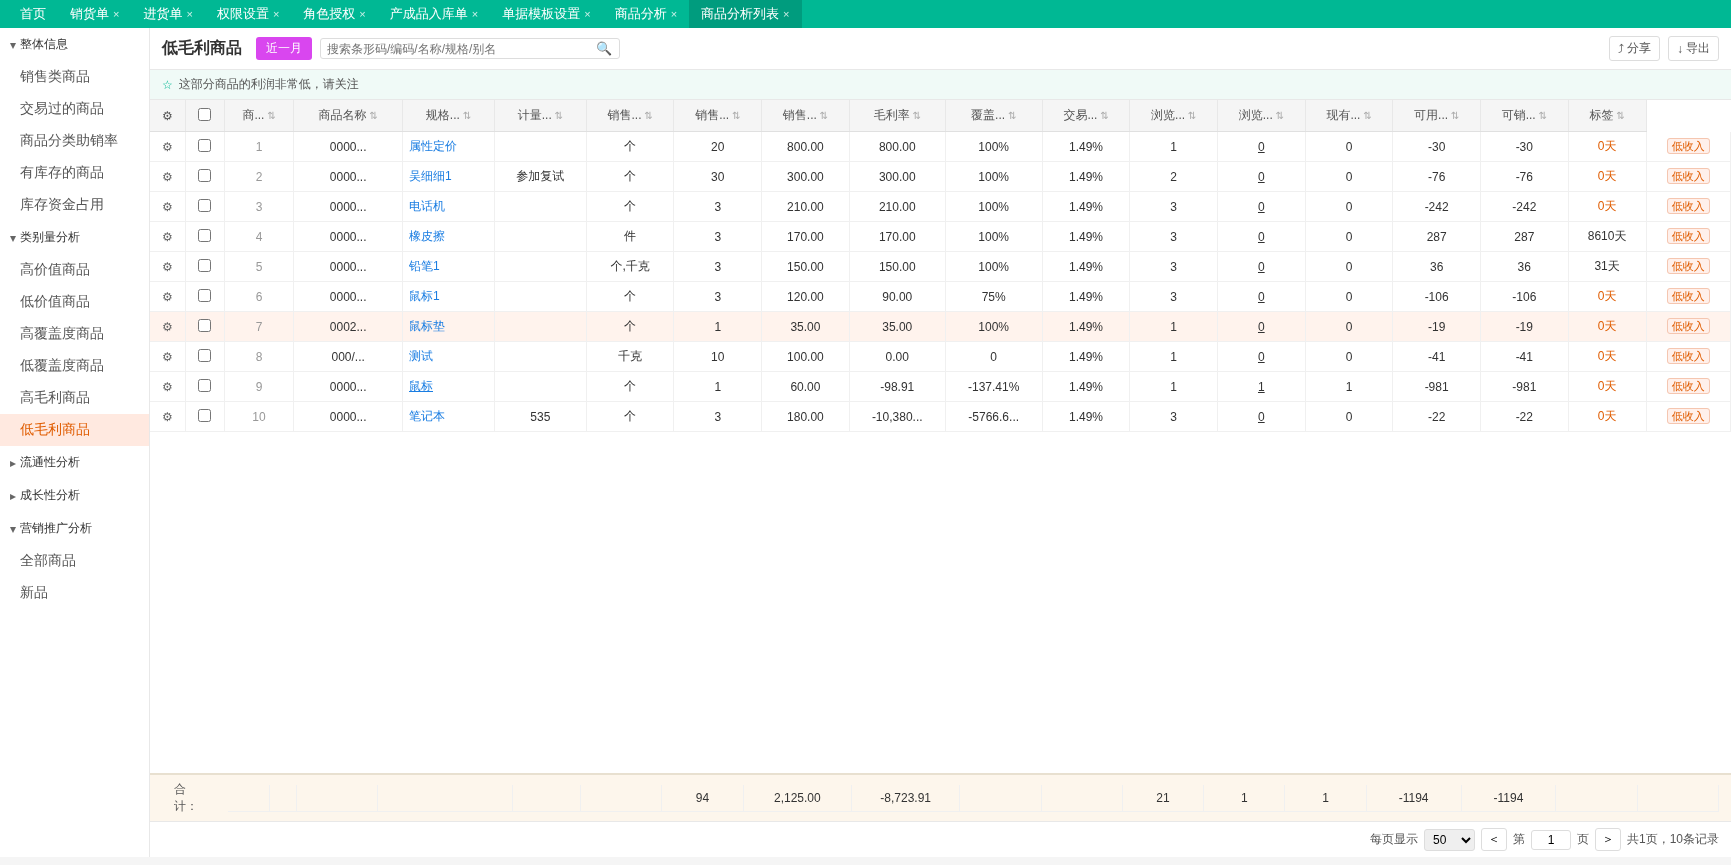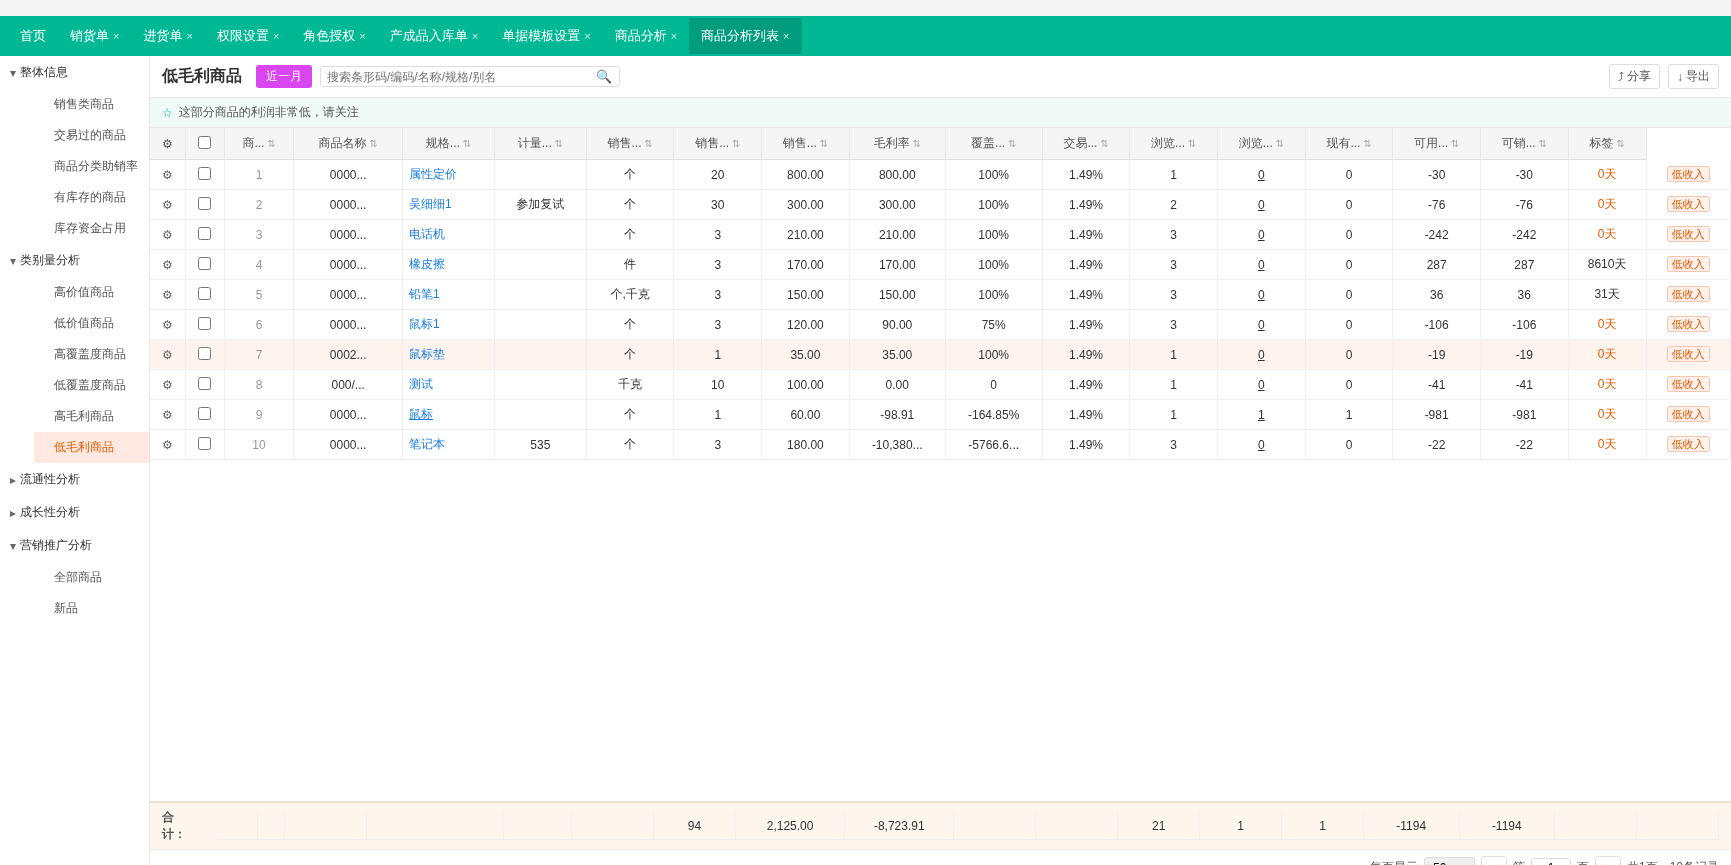--- a/index.html
+++ b/index.html
@@ -3,23 +3,22 @@
   <meta charset="utf-8">
   <style>
     * { box-sizing: border-box; margin: 0; padding: 0; }
     body { font-family: "Microsoft YaHei", "SimHei", sans-serif; font-size: 12px; background: #f5f5f5; color: #333; }
 
     
     .top-nav {
       background: #00b894;
       display: flex;
       align-items: center;
-      height: 40px;
+      height: 28px;
       padding: 0 8px;
-      margin-top: 16px;
     }
     .top-nav-item {
       color: #fff;
       padding: 0 12px;
       height: 36px;
       display: flex;
       align-items: center;
       cursor: pointer;
       font-size: 13px;
       white-space: nowrap;
@@ -45,24 +44,23 @@
       display: flex;
       align-items: center;
       padding: 8px 10px;
       font-size: 12px;
       color: #333;
       cursor: pointer;
     }
     .sidebar-group-title .arrow { margin-right: 4px; color: #666; }
     .sidebar-item {
       padding: 7px 10px 7px 20px;
-      font-size: 12px;
+      font-size: 14px;
       color: #555;
       cursor: pointer;
-      margin-left: 34px;
     }
     .sidebar-item.active { background: #ffe9e0; color: #e05c00; }
 
     
     .content {
       flex: 1;
       display: flex;
       flex-direction: column;
       overflow: hidden;
     }
@@ -190,21 +188,21 @@
 
     
     .table-footer {
       background: #fdf6ec;
       border-top: 2px solid #e8e0d0;
       display: flex;
       align-items: center;
       padding: 6px 12px;
       font-size: 12px;
     }
-    .footer-label { font-weight: bold; margin-right: 20px; color: #555; }
+    .footer-label { font-weight: normal; margin-right: 20px; color: #555; margin-left: 12px; }
 
     
     .pagination {
       display: flex;
       align-items: center;
       justify-content: flex-end;
       padding: 6px 12px;
       background: #fff;
       border-top: 1px solid #e8e8e8;
       gap: 6px;
@@ -539,21 +537,21 @@
     <td><span class="settings-icon">⚙</span></td>
     <td><input type="checkbox" style=""></td>
     <td class="row-num">9</td>
     <td>0000...</td>
     <td style="text-align:left; color:#1a7de2; cursor:pointer;text-decoration:underline;">鼠标</td>
     <td></td>
     <td>个</td>
     <td>1</td>
     <td>60.00</td>
     <td>-98.91</td>
-    <td>-164.85%</td>
+    <td>-137.41%</td>
     <td>1.49%</td>
     <td>1</td>
     <td><span class="underline-link">1</span></td>
     <td>1</td>
     <td>-981</td>
     <td>-981</td>
     <td class="red-text">0天</td>
     <td><span class="tag-low">低收入</span></td>
   </tr>
             <tr>

